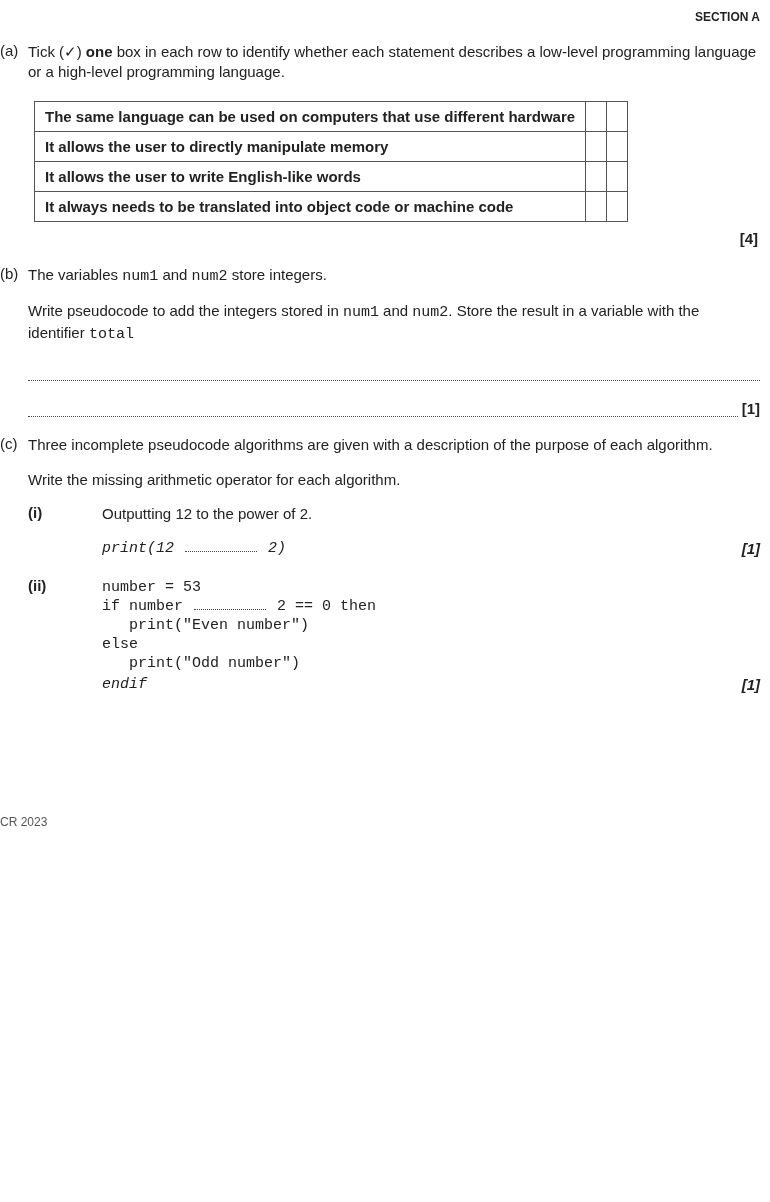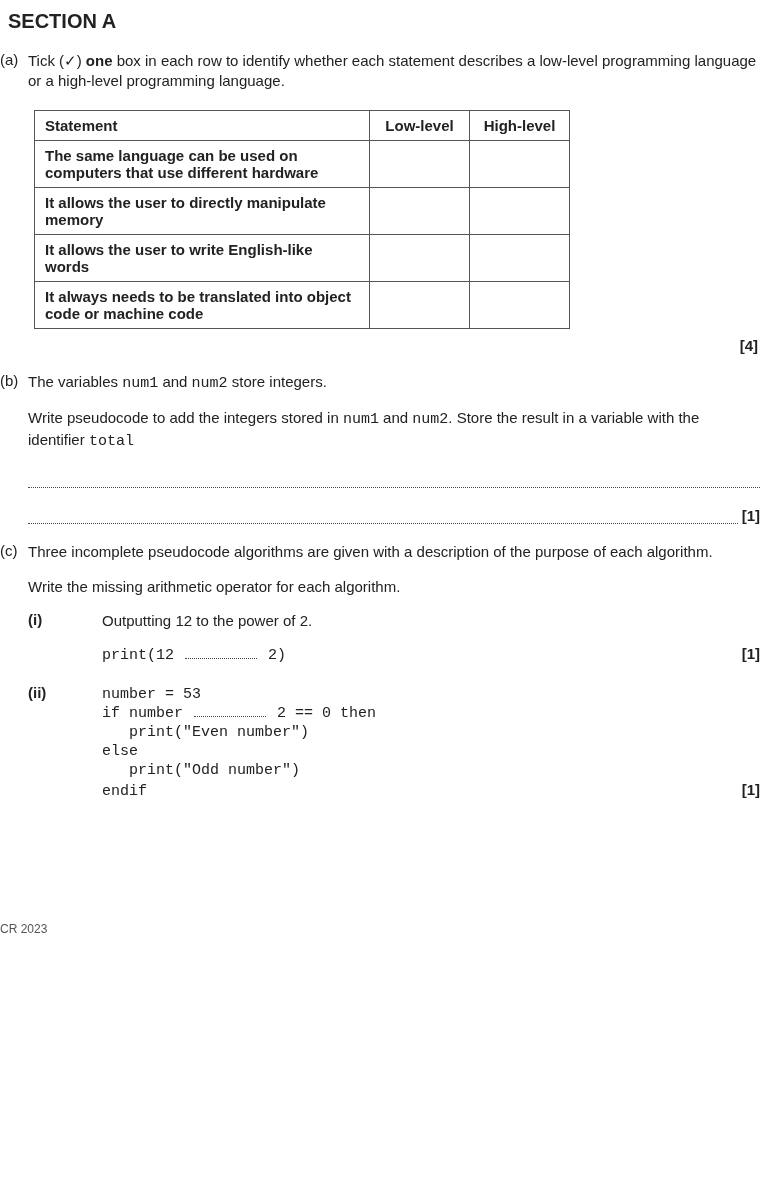--- a/index.html
+++ b/index.html
@@ -6,23 +6,23 @@
     body {
       font-family: Arial, Helvetica, sans-serif;
       font-size: 15px;
       color: #222;
       margin: 0;
       padding: 0 10px 20px 0;
       width: 770px;
       background: #fff;
     }
     .section-title {
-      text-align: left;
-      font-weight: bold;
-      font-size: 20px;
+      text-align: right;
+      font-weight: bold;
+      font-size: 12px;
       margin: 10px 0 18px 0;
       padding-left: 8px;
     }
     .q-block {
       margin-bottom: 18px;
     }
     .q-row {
       display: flex;
       align-items: flex-start;
     }
@@ -111,21 +111,22 @@
     .inline-blank {
       display: inline-block;
       border-bottom: 1.5px dotted #444;
       width: 72px;
       height: 10px;
       vertical-align: baseline;
       margin: 0 2px;
     }
     .code-mark-row {
       display: flex;
-      align-items: flex-start;
+      align-items: center;
+      font-style: italic;
     }
     .code-mark-row .left { flex: 1; }
     .code-mark-row .mk { font-weight: bold; font-family: Arial, Helvetica, sans-serif; }
     .footer {
       font-size: 12px;
       color: #555;
       margin-top: 120px;
     }
     .indent-code { margin-left: 0; }
   </style>
@@ -139,25 +140,20 @@
     <div class="q-label">(a)</div>
     <div class="q-body">
       <p class="para">
         <span>Tick (✓) </span><span class="bold">one</span><span> box in each row to identify whether each statement describes a low-level programming language or a high-level programming language.</span>
       </p>
     </div>
   </div>
 
   <table class="stmt">
     <tbody>
-        <tr>
-      <th class="col-stmt">Statement</th>
-      <th class="col-lev center">Low-level</th>
-      <th class="col-lev center">High-level</th>
-    </tr>
     <tr>
       <td>The same language can be used on computers that use different hardware</td>
       <td class="center"></td>
       <td class="center"></td>
     </tr>
     <tr>
       <td>It allows the user to directly manipulate memory</td>
       <td class="center"></td>
       <td class="center"></td>
     </tr>

